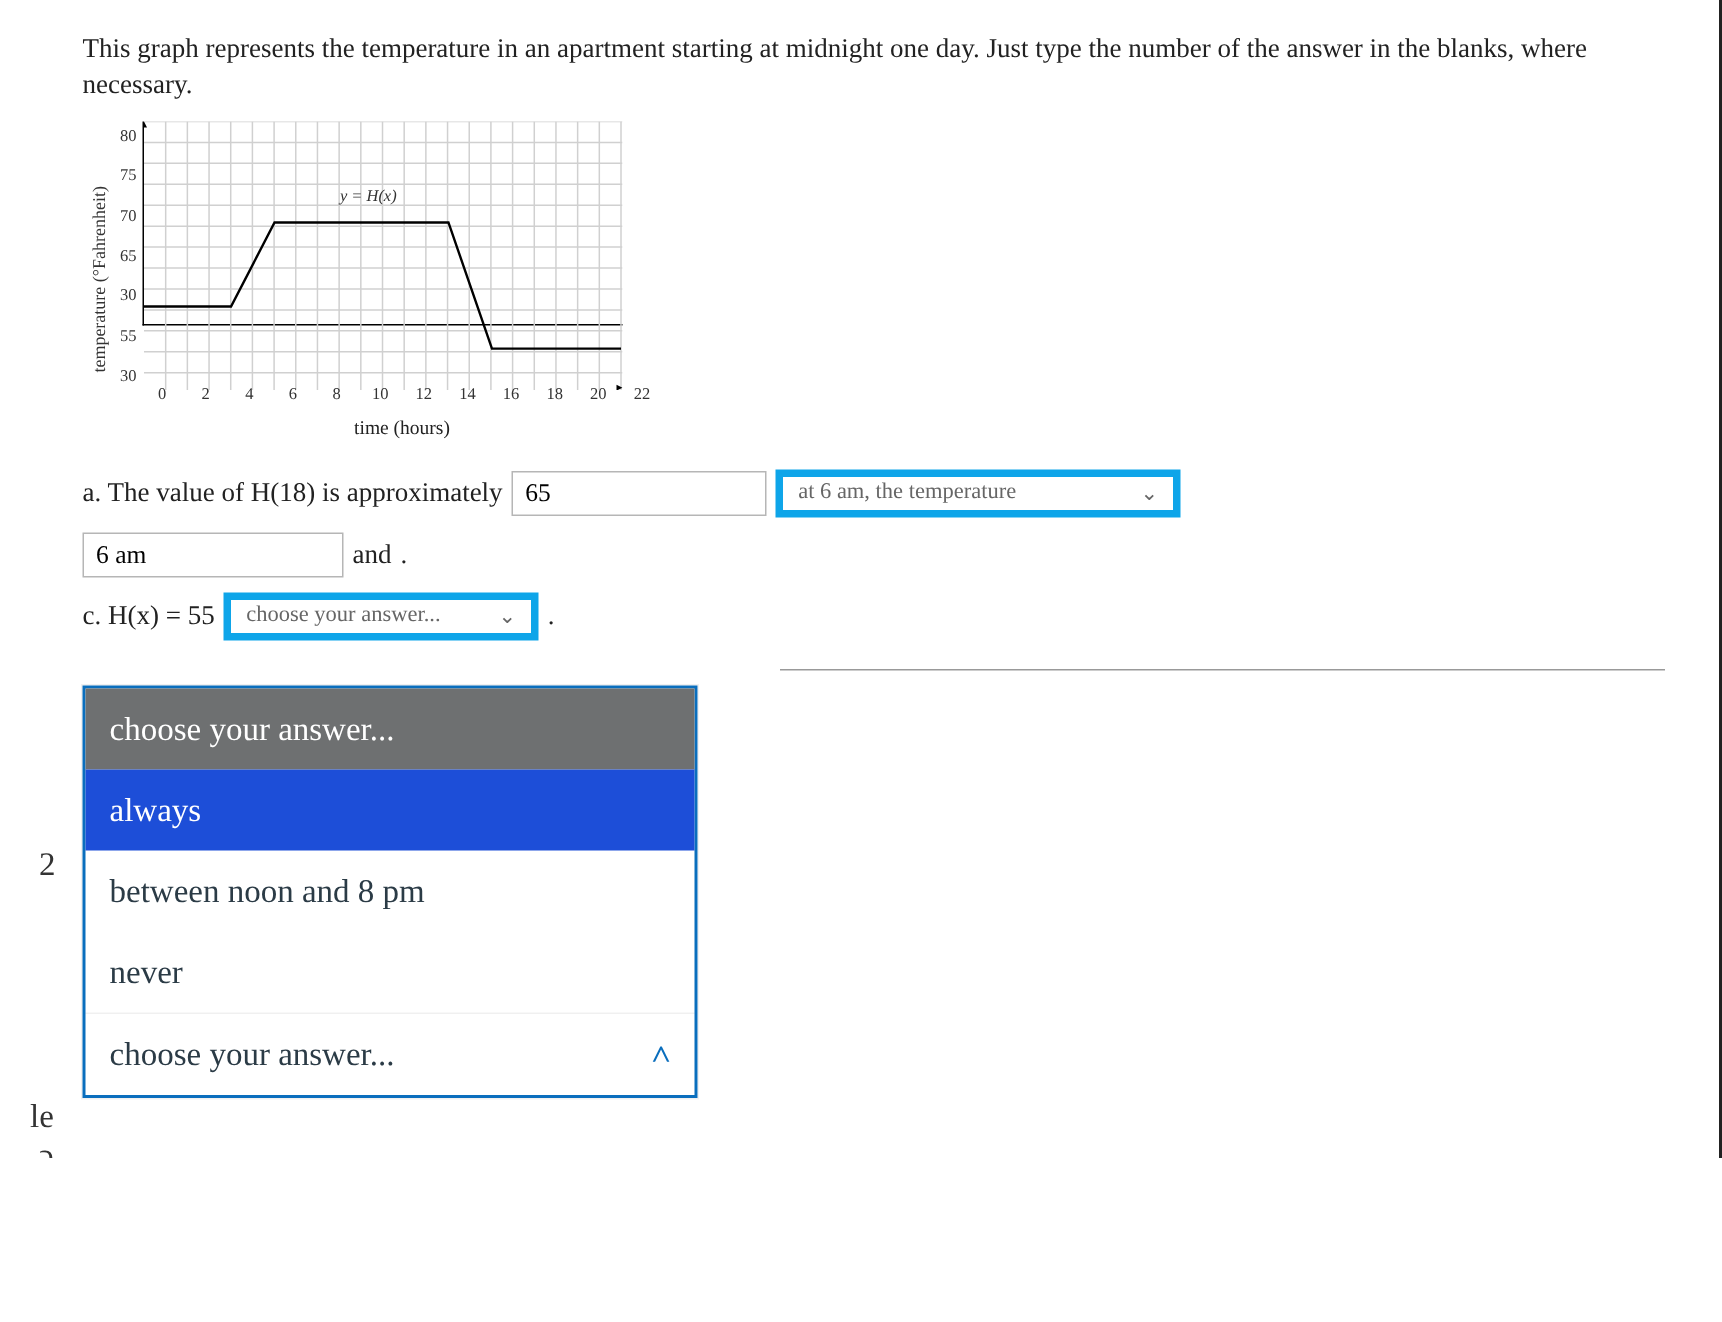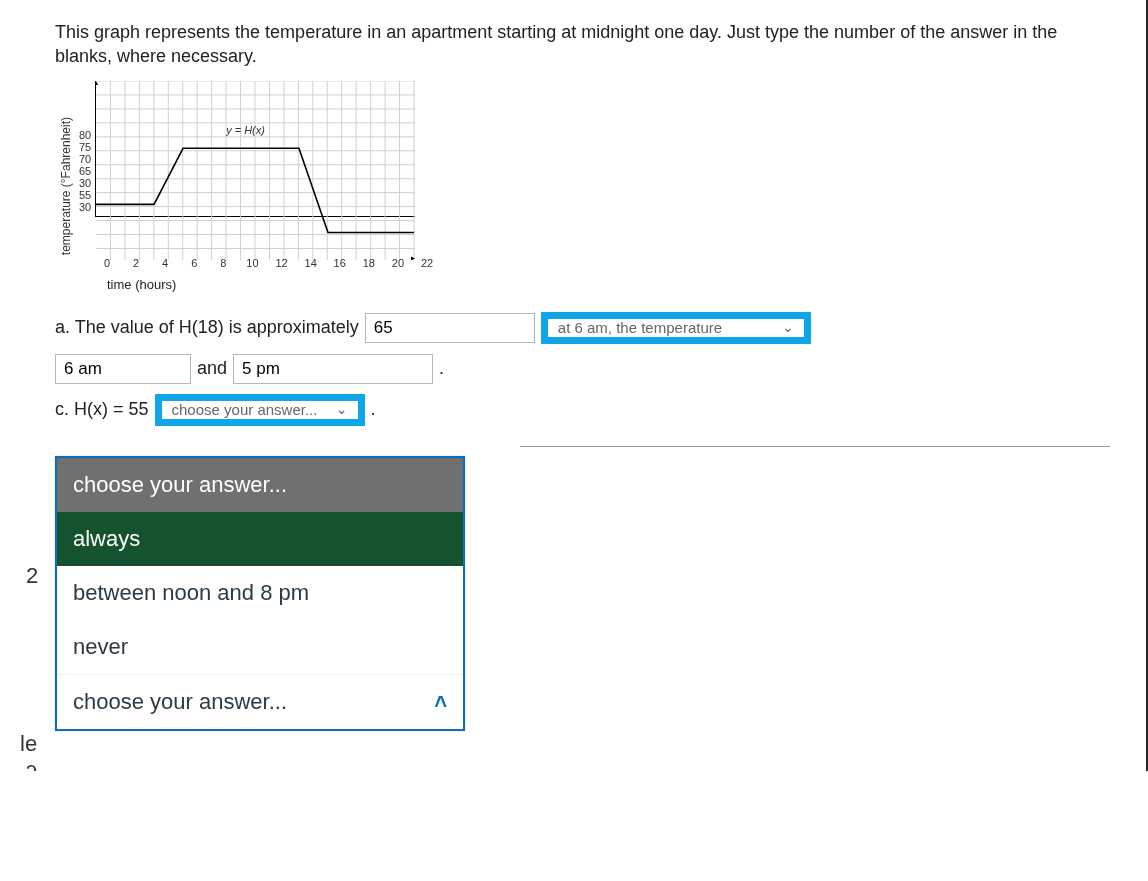--- a/index.html
+++ b/index.html
@@ -7,20 +7,21 @@
     margin: 0;
     font-family: "Segoe UI", "Helvetica Neue", Arial, sans-serif;
     color: #222;
     background: #fff;
   }
   .page {
     width: 1148px;
     position: relative;
     padding: 20px 30px 40px 55px;
     border-right: 2px solid #222;
+    font-family: Liberation Serif, serif;
   }
   .instructions {
     font-size: 18px;
     line-height: 1.35;
     margin-bottom: 12px;
   }
   
   .chart-wrap {
     display: flex;
     align-items: flex-start;
@@ -32,21 +33,21 @@
     font-size: 12px;
     color: #333;
     align-self: center;
     margin-right: 6px;
   }
   .chart-inner { display: flex; flex-direction: column; }
   .plot-row { display: flex; }
   .yticks {
     display: flex;
     flex-direction: column;
-    justify-content: center;
+    justify-content: space-between;
     height: 172px;
     font-size: 11px;
     color: #333;
     text-align: right;
     padding-right: 4px;
     margin-top: 4px;
   }
   .plot {
     width: 320px;
     height: 136px;
@@ -59,20 +60,21 @@
     position: relative;
     margin-left: 28px;
     width: 320px;
     height: 16px;
     font-size: 11px;
     color: #333;
   }
   .xticks span { position: absolute; transform: translateX(-50%); }
   .xlabel {
     font-size: 13px;
+    text-align: center;
     margin-left: 28px;
     width: 320px;
     margin-top: 4px;
   }
   
   .qrow {
     font-size: 18px;
     margin: 10px 0;
     display: flex;
     flex-wrap: wrap;
@@ -81,22 +83,23 @@
   }
   .txt-input {
     border: 1px solid #b6b6b6;
     font-size: 17px;
     padding: 4px 8px;
     height: 30px;
     font-family: inherit;
   }
   .select-like {
     display: inline-flex;
+    align-items: center;
     justify-content: space-between;
-    border: 7px solid #0ea5e9;
+    border: 5px solid #0ea5e9;
     min-width: 210px;
     height: 32px;
     padding: 0 10px;
     font-size: 15px;
     color: #666;
     cursor: pointer;
   }
   .select-like .chev {
     font-size: 14px;
     color: #666;
@@ -118,21 +121,21 @@
   }
   .dropdown-open .opt {
     padding: 14px 16px;
     cursor: pointer;
   }
   .dropdown-open .opt.placeholder {
     background: #6e7071;
     color: #fff;
   }
   .dropdown-open .opt.selected {
-    background: #14532d;
+    background: #1d4ed8;
     color: #fff;
   }
   .dropdown-open .opt.trigger {
     display: flex;
     justify-content: space-between;
     align-items: center;
     border-top: 1px solid rgba(0,0,0,.06);
   }
   .dropdown-open .opt.trigger .chev { color: #0a6ebd; font-weight: bold; }
   
@@ -270,23 +273,22 @@
   <div class="qrow">
     <span>a. The value of H(18) is approximately</span>
     <input class="txt-input" style="width: 170px;" value="65">
     <div class="select-like wide">
       <span>at 6 am, the temperature</span>
       <span class="chev">⌄</span>
     </div>
   </div>
 
   <div class="qrow">
-    <input class="txt-input" style="width: 136px;" value="6 am">
+    <input class="txt-input" style="width: 174px;" value="6 am">
     <span>and</span>
-    <input class="txt-input" style="width: 200px;" value="5 pm">
     <span>.</span>
   </div>
 
   <div class="qrow">
     <span>c. H(x) = 55</span>
     <div class="select-like">
       <span>choose your answer...</span>
       <span class="chev">⌄</span>
     </div>
     <span>.</span>

